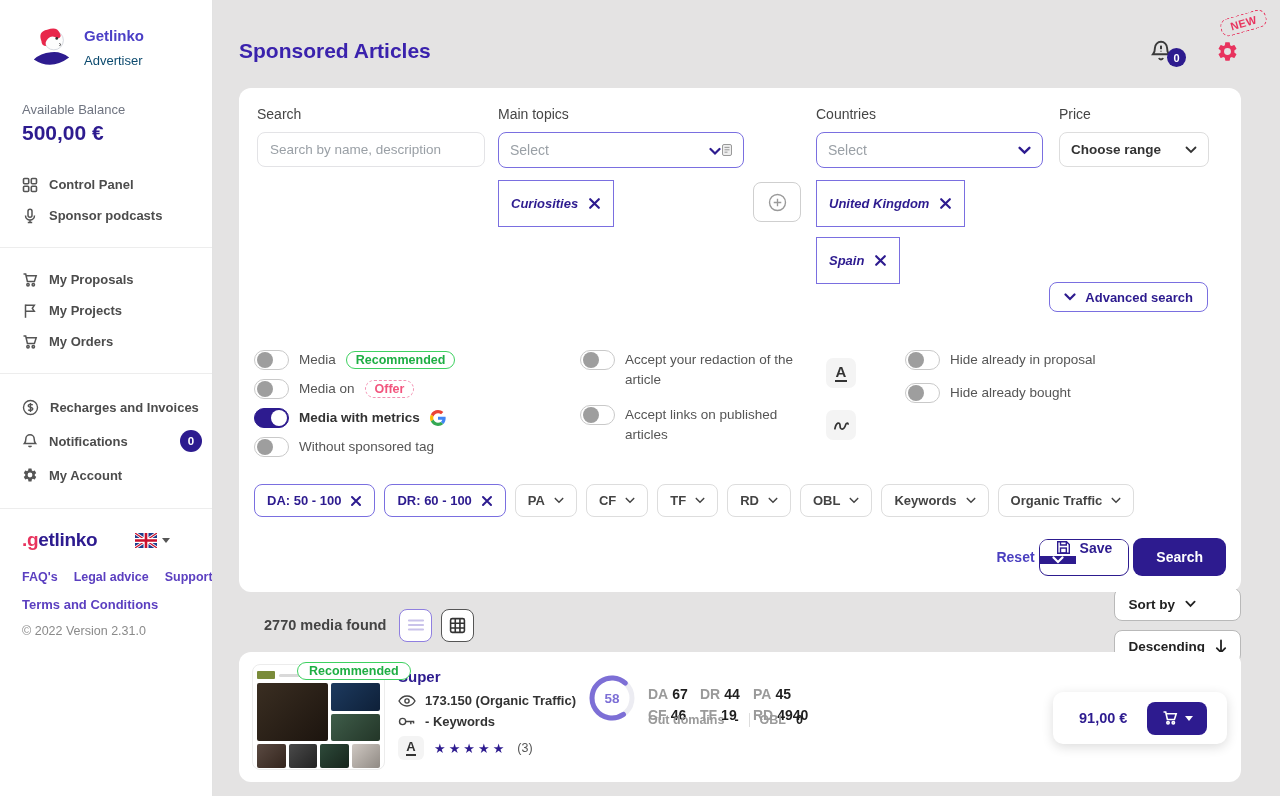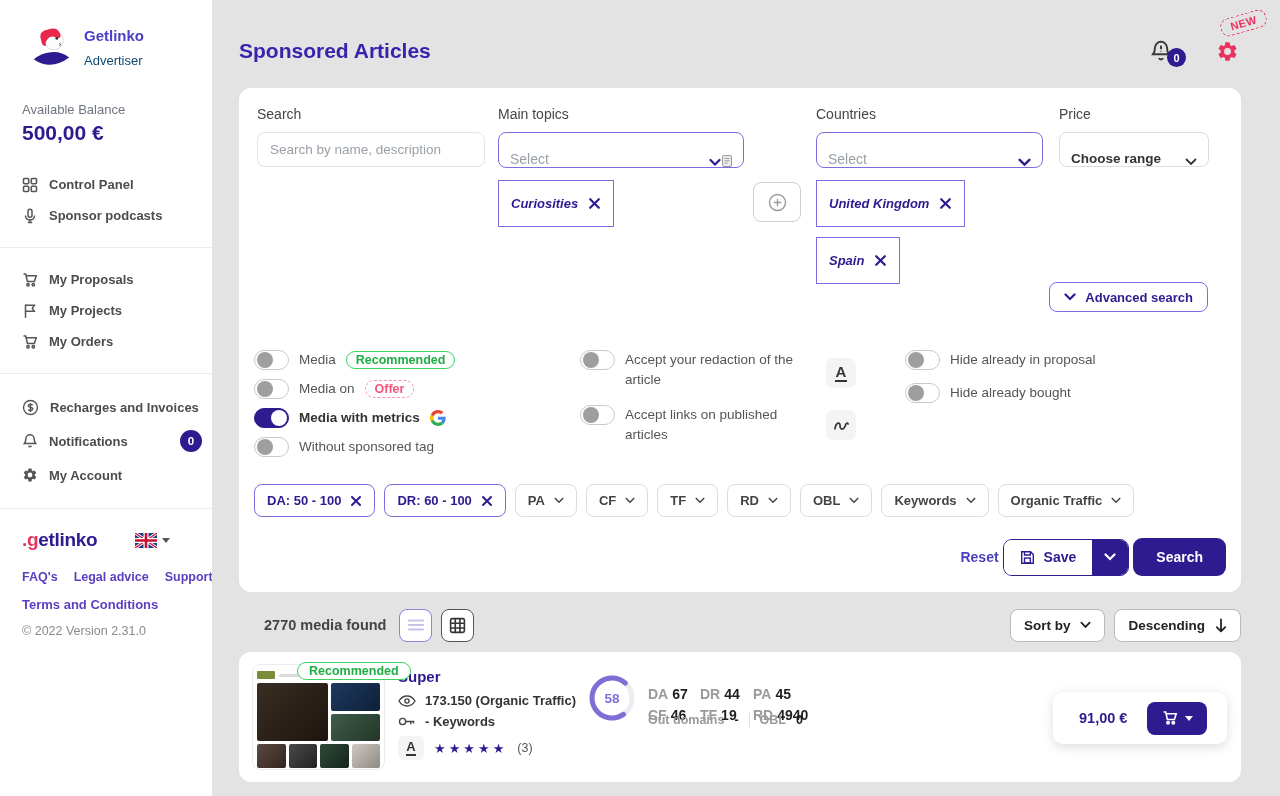--- a/index.html
+++ b/index.html
@@ -65,21 +65,21 @@
   .f-col { position:absolute; top:18px; }
   .f-search { left:18px; width:228px; }
   .f-topics { left:259px; width:246px; }
   .f-countries { left:577px; width:227px; }
   .f-price { left:820px; width:150px; }
   .text-input { width:100%; height:35px; border:1px solid #e3e3e6; border-radius:8px;
                 padding:0 12px; font-size:13.5px; color:#333; outline:none;
                 font-family:"Liberation Sans", sans-serif; }
   .text-input::placeholder { color:#9aa0a6; }
   .select-box { width:100%; height:36px; border:1.5px solid #7a6fe0; border-radius:8px;
-                display:flex; align-items:flex-end; justify-content:space-between; padding:0 11px;
+                display:flex; align-items:center; justify-content:space-between; padding:0 11px;
                 background:#fff; cursor:pointer; }
   .select-box .ph { font-size:14px; color:#9aa0a6; }
   .select-box.gray { border:1px solid #ddd; height:35px; }
   .select-box.gray .ph { color:#333; font-weight:600; font-size:13.5px; }
   .chip { display:inline-flex; align-items:center; gap:10px; border:1.5px solid #7a6fe0;
           border-radius:0; height:47px; padding:0 12px; background:#fff; cursor:default;font-style:italic; }
   .chip .chip-label { font-size:13px; font-weight:700; color:#2d1b8f; }
   .chip .x { cursor:pointer; color:#2d1b8f; }
   .chip-row { margin-top:12px; display:flex; flex-direction:column; align-items:flex-start; gap:10px; }
   .plus-btn { position:absolute; left:514px; top:94px; width:48px; height:40px;
@@ -118,36 +118,36 @@
   .mchip { display:inline-flex; align-items:center; gap:9px; height:33px; padding:0 12px;
            border:1.5px solid #7a6fe0; border-radius:8px; background:#fff; cursor:pointer; }
   .mchip span { font-size:13px; font-weight:700; color:#2d1b8f; }
   .mchip.gray { border:1px solid #ddd; }
   .mchip.gray span { color:#444; font-weight:600; }
 
   
   .actions-row { position:absolute; right:15px; top:450px; display:flex; align-items:center; gap:4px; }
   .reset-link { color:#4a3fc0; font-size:14px; font-weight:600; cursor:pointer; }
   .save-split { display:flex; border:1.5px solid #2d1b8f; border-radius:9px; overflow:hidden;
-                height:37px; cursor:pointer; }
+                height:37px; cursor:pointer;flex-direction:column; }
   .save-main { display:flex; align-items:center; gap:9px; background:#fff; padding:0 16px;
                color:#2d1b8f; font-size:14px; font-weight:700; }
   .save-caret { width:36px; background:#2d1b8f; display:flex; align-items:center; justify-content:center; }
   .search-btn { height:38px; background:#2d1b8f; color:#fff; border:none; border-radius:9px;
                 font-size:14px; font-weight:700; padding:0 23px; cursor:pointer;
                 font-family:"Liberation Sans", sans-serif; }
 
   
   .results-bar { width:1002px; display:flex; align-items:center; margin-top:16px; height:34px; }
   .found-text { font-size:14.5px; font-weight:700; color:#444; margin-left:25px; }
   .view-btn { width:33px; height:33px; border-radius:8px; background:#fff; display:flex;
               align-items:center; justify-content:center; cursor:pointer; }
   .view-list { border:1.5px solid #8f7fe0; margin-left:13px; }
   .view-grid { border:1.5px solid #555; margin-left:9px; }
-  .bar-right { margin-left:auto; display:flex; gap:9px; }
+  .bar-right { margin-left:auto; display:flex; gap:9px;flex-direction:column; }
   .bar-btn { height:33px; border:1px solid #b9b9b9; border-radius:8px; background:#fff;
              display:flex; align-items:center; gap:10px; padding:0 13px; font-size:13.5px;
              font-weight:600; color:#222; cursor:pointer; }
 
   
   .media-card { position:relative; width:1002px; height:130px; background:#fff;
                 border-radius:12px; margin-top:10px; }
   .thumb { position:absolute; left:13px; top:12px; width:133px; height:106px; background:#fff;
            border:1px solid #ececec; border-radius:8px; padding:4px; overflow:hidden; cursor:pointer; }
   .t-head { display:flex; align-items:center; gap:4px; height:12px; }

